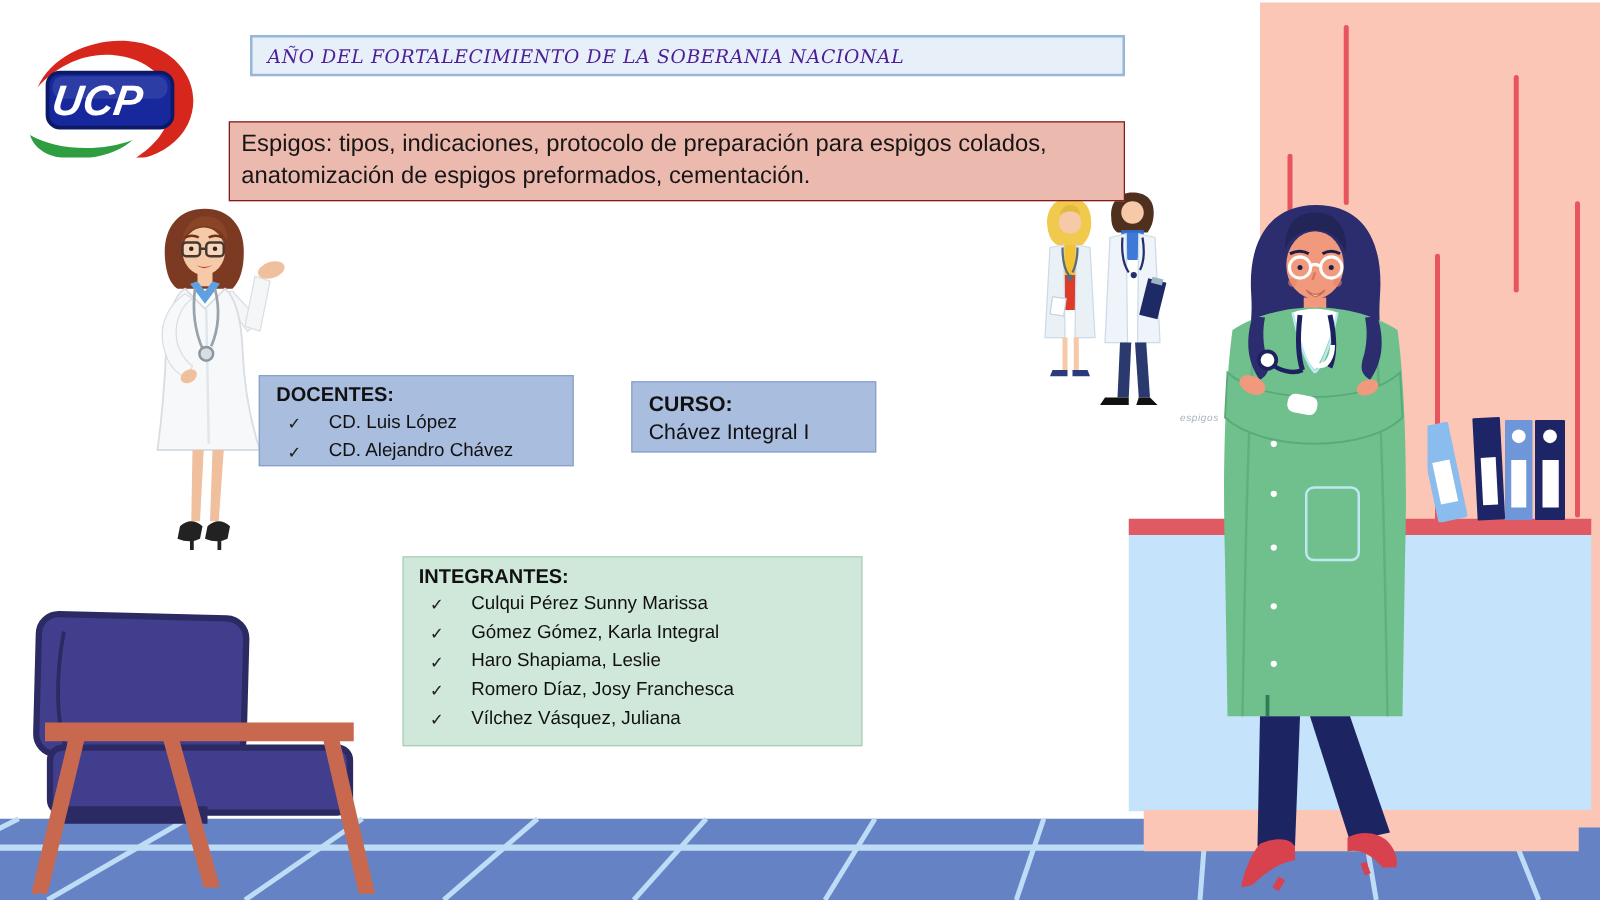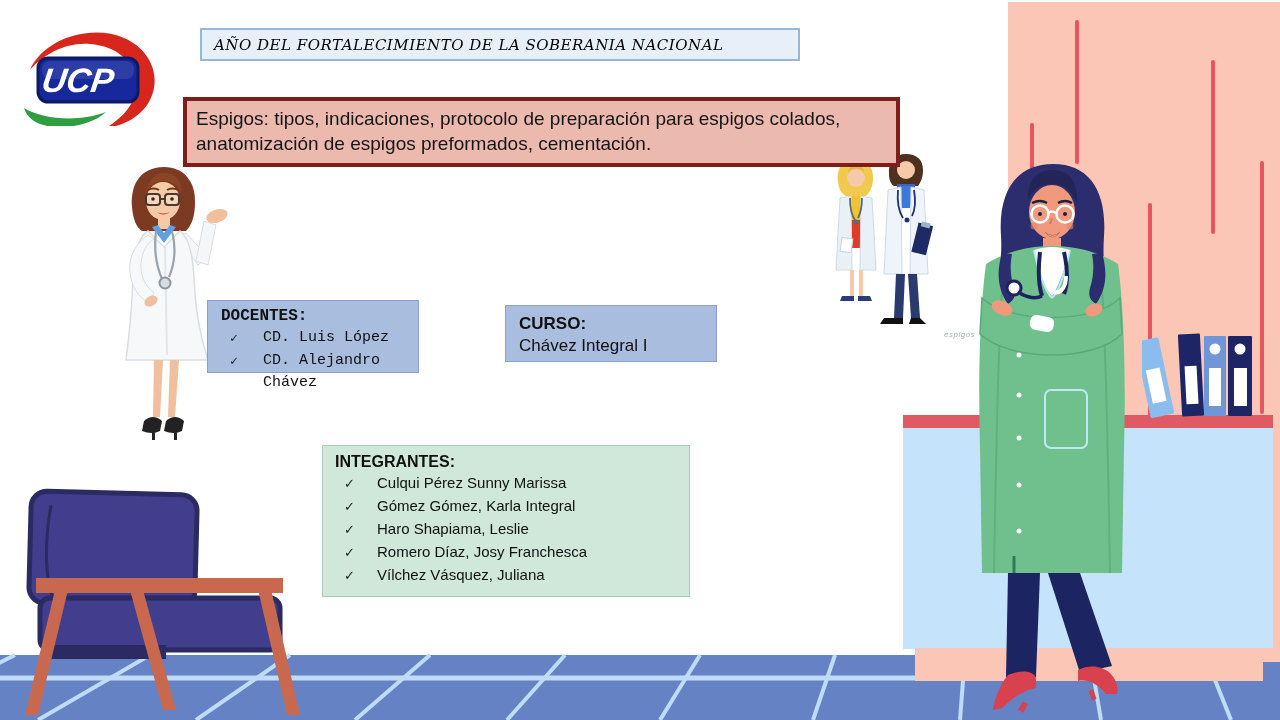--- a/index.html
+++ b/index.html
@@ -13,39 +13,39 @@
   .wall{left:1008px;top:2px;width:272px;height:680px;background:#fbc6b5;}
   .floor-svg{left:0;top:650px;}
   .wall-lines{left:1008px;top:0;}
   .desk-top{left:903px;top:415px;width:370px;height:13px;background:#e05a64;}
   .desk-front{left:903px;top:428px;width:370px;height:221px;background:#c5e3fb;}
   .desk-base{left:915px;top:648px;width:365px;height:33px;background:#fbc6b5;}
   .floor-notch{left:1263px;top:662px;width:17px;height:20px;background:#6583c4;}
 
   
   .banner{
-    left:200px;top:28px;width:600px;height:33px;
+    left:200px;top:28px;width:700px;height:33px;
     background:#e7f0f9;border:2px solid #96b6da;box-sizing:border-box;
     display:flex;align-items:center;padding-left:12px;
     font-family:"DejaVu Serif",serif;font-style:italic;
-    font-size:15px;letter-spacing:0.5px;color:#000000;
+    font-size:15px;letter-spacing:0.5px;color:#4c1d95;
   }
 
   
   .title-box{
     left:183px;top:97px;width:717px;box-sizing:border-box;
-    background:#ecb9ae;border:4px solid #7f1d1d;
+    background:#ecb9ae;border:1px solid #7f1d1d;
     padding:5px 12px 7px 9px;
     font-size:19px;line-height:25px;color:#161616;
   }
 
   
   .info-box{box-sizing:border-box;color:#111;}
-  .box-docentes{left:207px;top:300px;width:212px;height:73px;background:#a9bdde;border:1px solid #8ba0c9;padding:5px 4px 0 13px;font-family:Liberation Mono, monospace;}
-  .box-curso{left:505px;top:305px;width:212px;height:57px;background:#a9bdde;border:1px solid #8ba0c9;padding:6px 0 0 13px;}
+  .box-docentes{left:207px;top:300px;width:252px;height:73px;background:#a9bdde;border:1px solid #8ba0c9;padding:5px 4px 0 13px;}
+  .box-curso{left:505px;top:305px;width:196px;height:57px;background:#a9bdde;border:1px solid #8ba0c9;padding:6px 0 0 13px;}
   .box-integrantes{left:322px;top:445px;width:368px;height:152px;background:#cfe8d9;border:1px solid #a8cdb8;padding:5px 0 0 12px;}
   .info-heading{font-weight:bold;font-size:16px;line-height:21px;}
   .curso-heading{font-weight:bold;font-size:17px;line-height:23px;}
   .curso-value{font-size:17px;line-height:22px;}
   .check-row{display:flex;font-size:15px;line-height:22px;}
   .check-mark{width:22px;margin-left:9px;font-size:13px;color:#222;flex:0 0 auto;padding-top:1px;}
   .check-text{flex:1;padding-left:11px;}
 
   .watermark{
     left:944px;top:330px;font-size:8px;font-style:italic;color:#9aa4ad;

